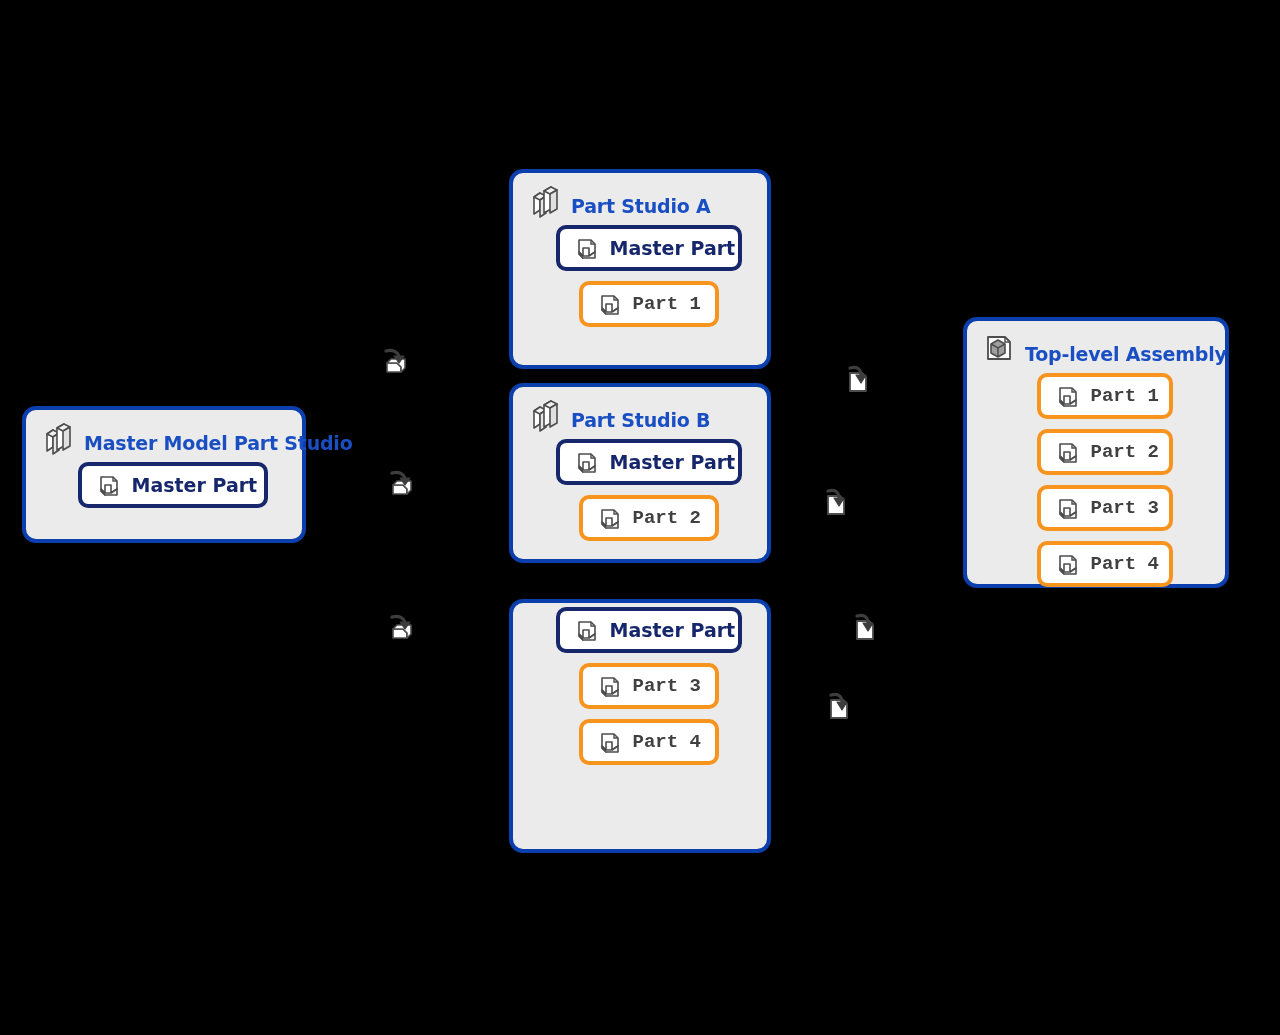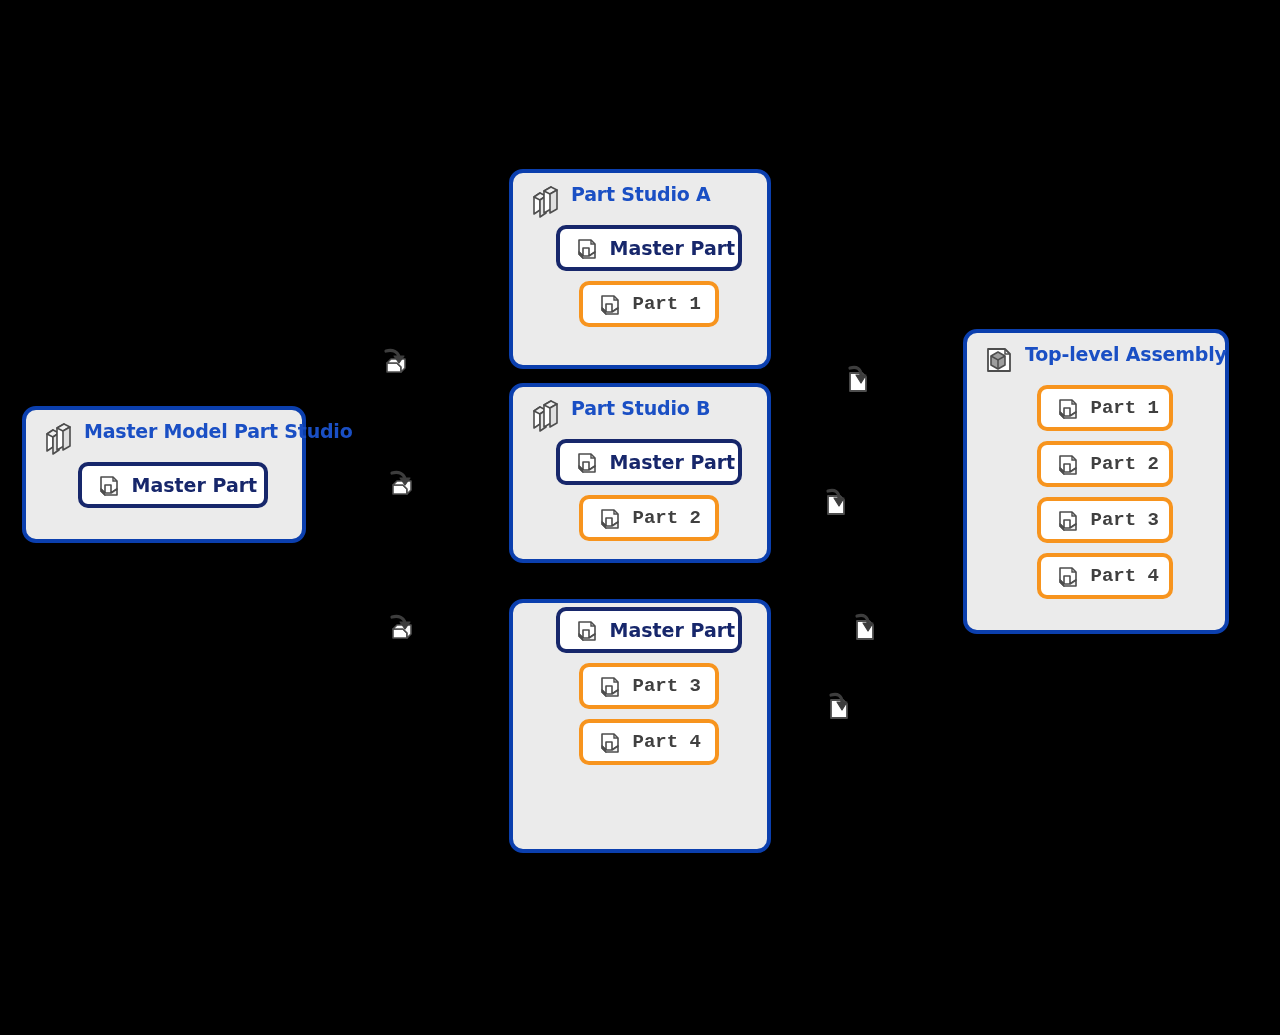--- a/index.html
+++ b/index.html
@@ -34,21 +34,21 @@
   .card {
     position: absolute;
     box-sizing: border-box;
     background: #ebebeb;
     border: 4px solid #0b3fae;
     border-radius: 14px;
     box-shadow: 0 1px 2px rgba(0,0,0,0.4);
   }
   .card-header {
     display: flex;
-    align-items: flex-start;
+    align-items: flex-end;
     gap: 10px;
     padding: 10px 0 4px 14px;
   }
   .card-title {
     font-size: 19px;
     font-weight: bold;
     color: #1a4fc4;
     letter-spacing: -0.2px;
     white-space: nowrap;
   }
@@ -252,21 +252,21 @@
             <polygon points="9,20 13,24 13,26 9,22" fill="#d9d9d9" stroke="#4d4d4d" stroke-width="1.6" stroke-linejoin="round"></polygon>
             <polygon points="9,22 13,26 25,26 25,20 19,24 19,24 13,24" fill="#f2f2f2" stroke="#4d4d4d" stroke-width="1.6" stroke-linejoin="round"></polygon>
             <polyline points="21,8 21,12 25,12" fill="none" stroke="#4d4d4d" stroke-width="1.4"></polyline>
           </svg>
         </span>
         <span class="chip-label">Part 4</span>
       </div>
     </div>
   </div>
 
-  <div class="card" style="left:963px; top:329px; width:266px; height:305px;">
+  <div class="card" style="left:963px; top:317px; width:266px; height:271px;">
     <div class="card-header">
       <span class="icon">
         <svg width="34" height="34" viewBox="0 0 34 34">
           <path d="M7,6 L24,6 L29,11 L29,28 L7,28 Z" fill="#ffffff" stroke="#4d4d4d" stroke-width="1.8" stroke-linejoin="round"></path>
           <polyline points="24,6 24,11 29,11" fill="none" stroke="#4d4d4d" stroke-width="1.5"></polyline>
           <polygon points="10,13 17,9 24,13 24,22 17,26 10,22" fill="#9e9e9e" stroke="#4d4d4d" stroke-width="1.6" stroke-linejoin="round"></polygon>
           <polyline points="10,13 17,17 24,13" fill="none" stroke="#4d4d4d" stroke-width="1.5"></polyline>
           <line x1="17" y1="17" x2="17" y2="26" stroke="#4d4d4d" stroke-width="1.5"></line>
         </svg>
       </span>

